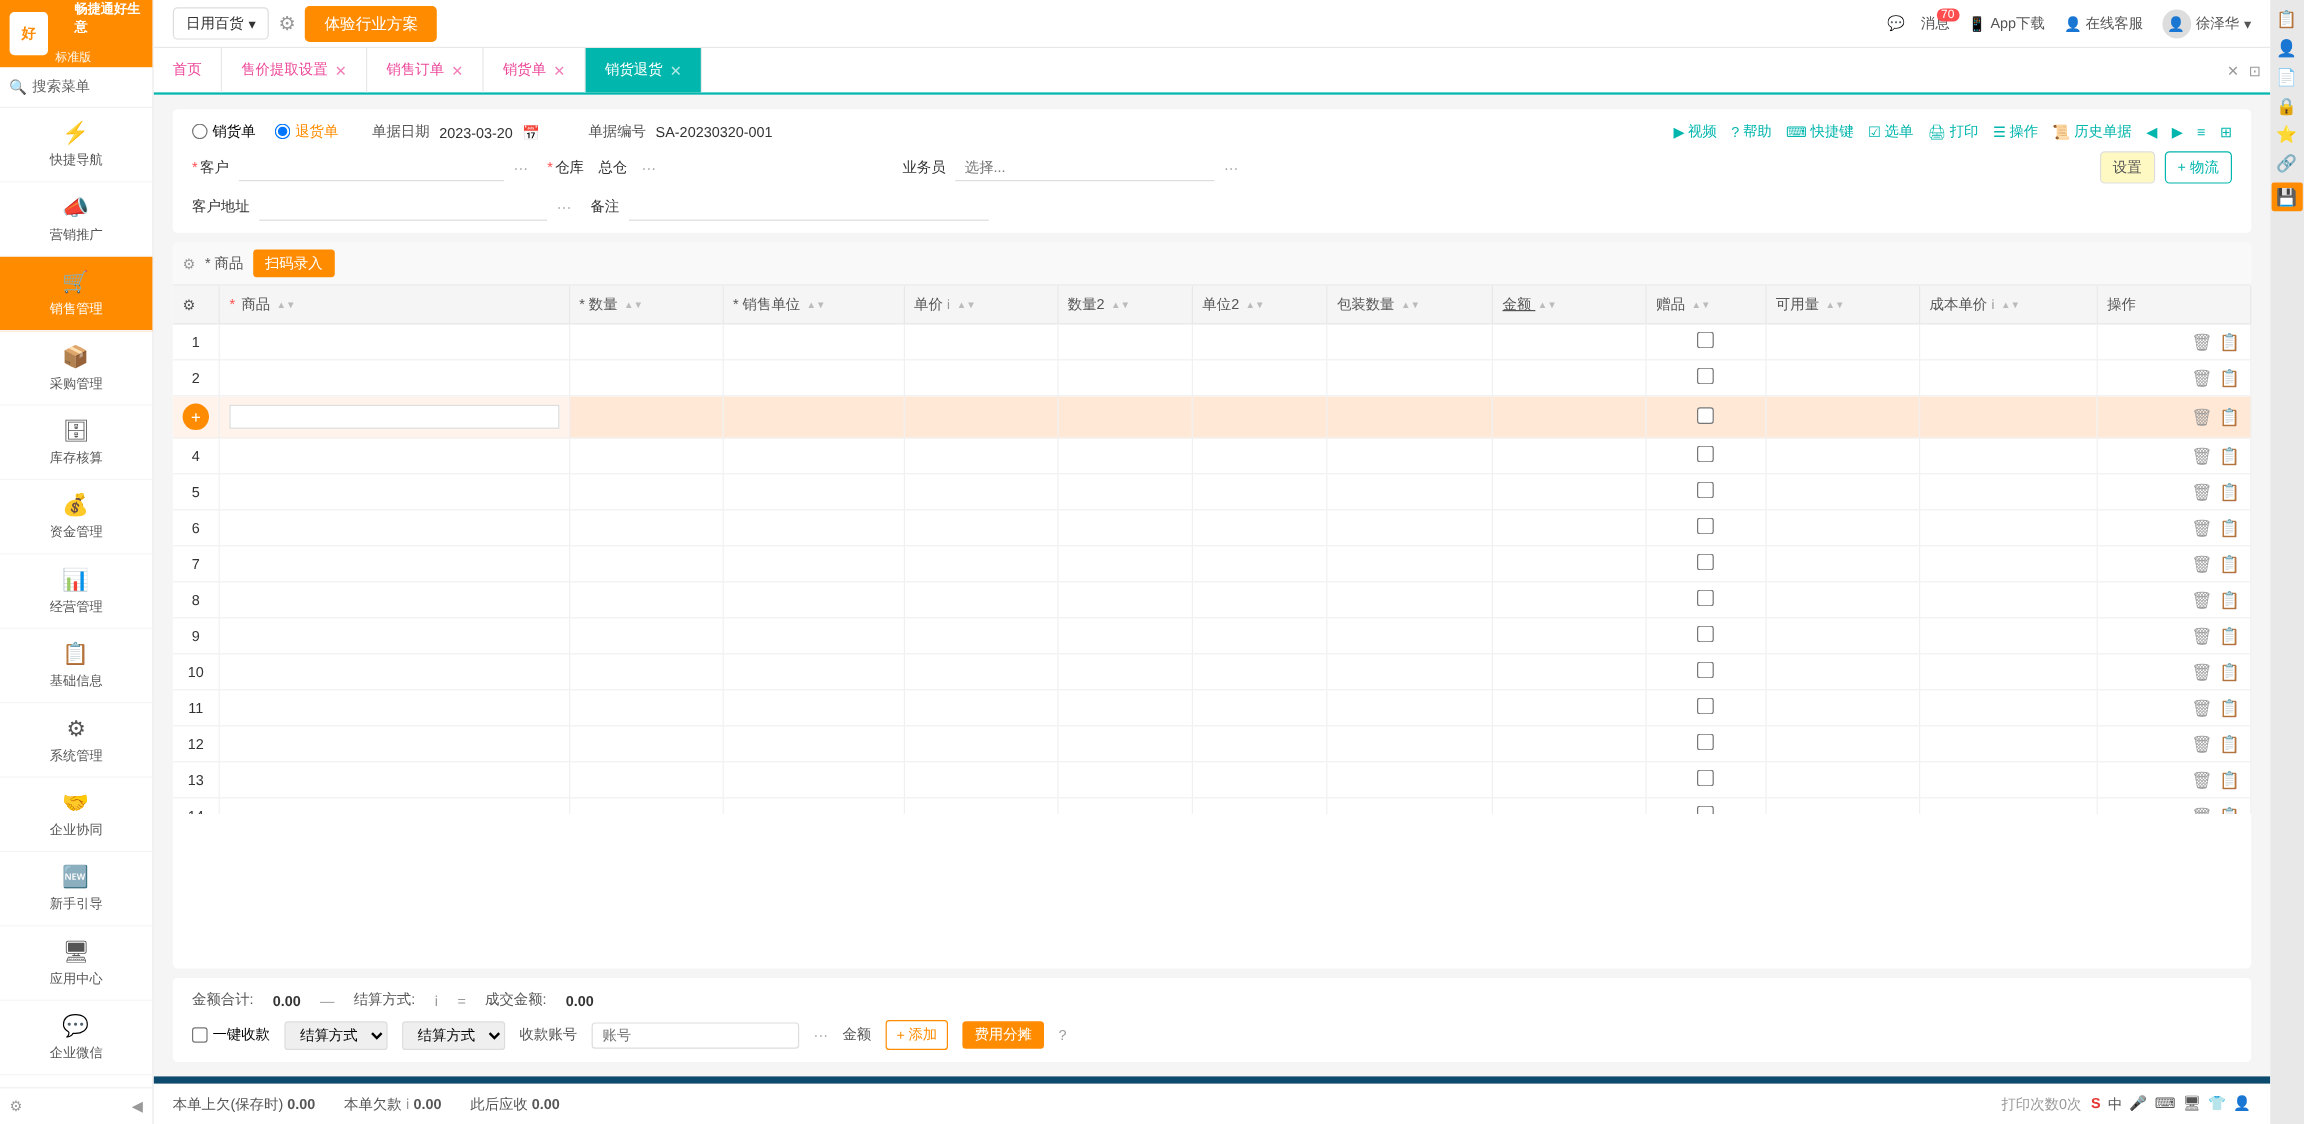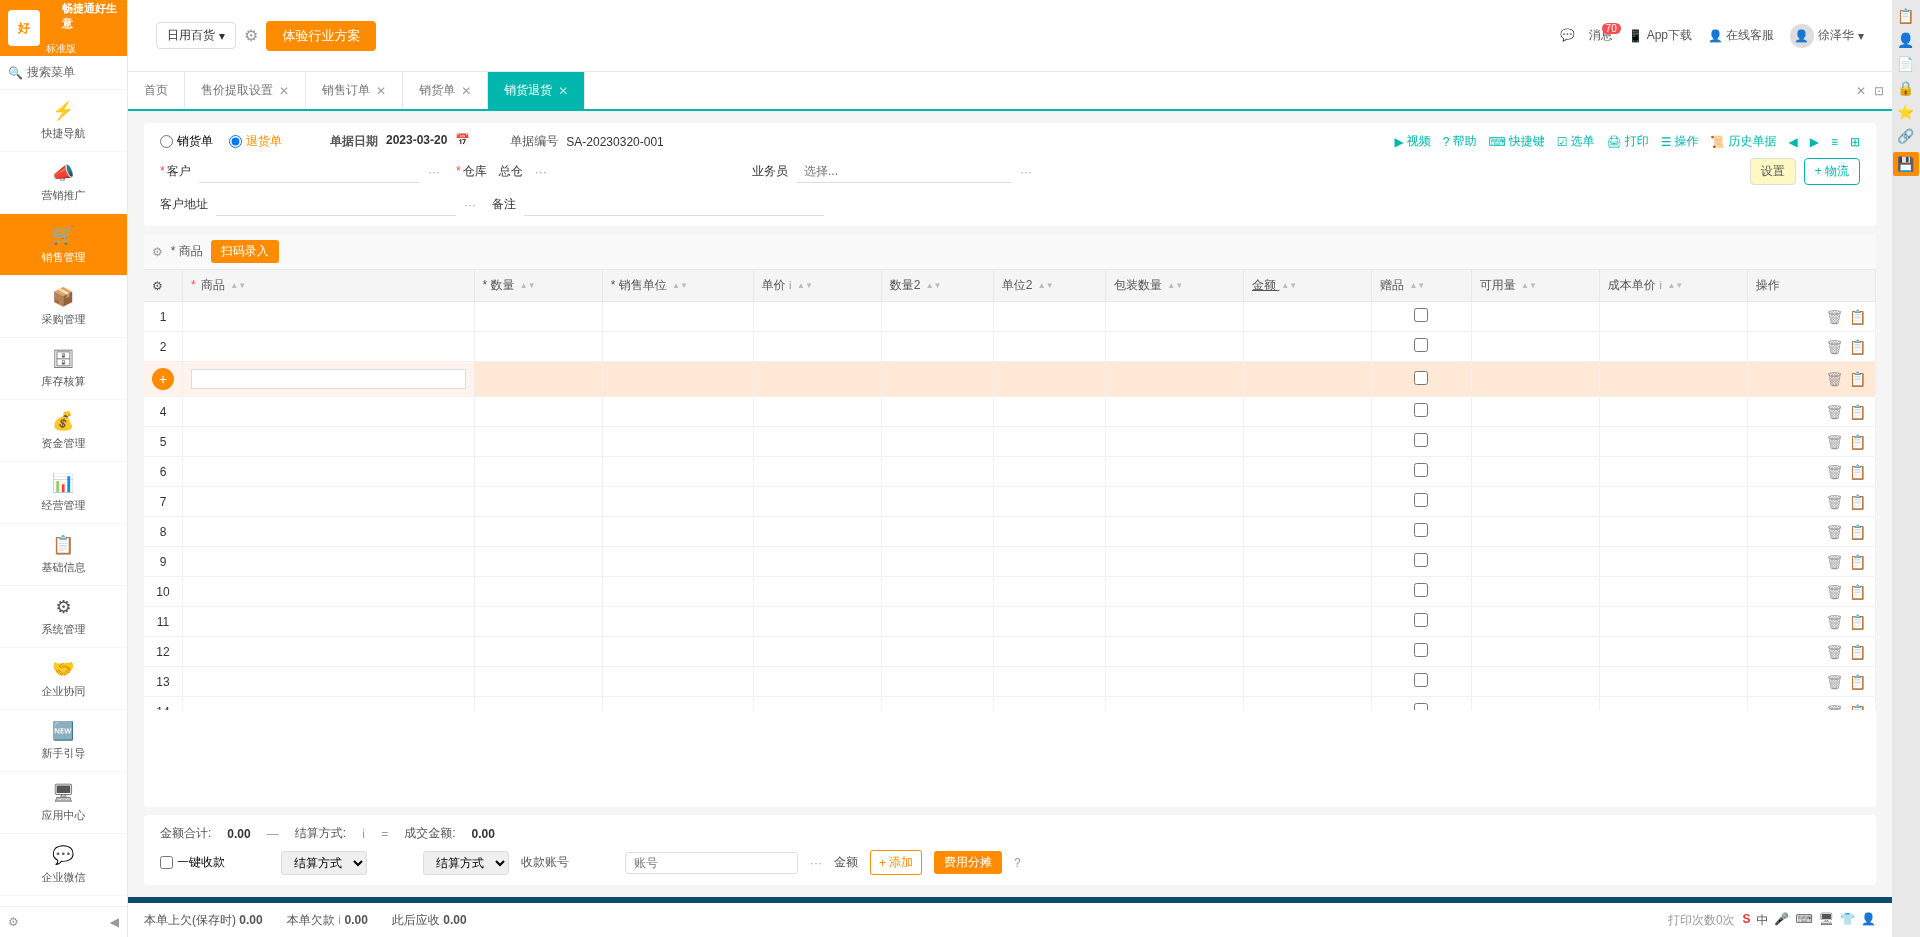--- a/index.html
+++ b/index.html
@@ -18,49 +18,49 @@
     .sidebar-item { display: flex; flex-direction: column; align-items: center; padding: 10px 4px; cursor: pointer; color: #555; gap: 4px; border-bottom: 1px solid #f5f5f5; }
     .sidebar-item.active { background: #ff8c00; color: #fff; }
     .sidebar-item-icon { font-size: 18px; }
     .sidebar-item-label { font-size: 11px; text-align: center; }
     .sidebar-bottom { display: flex; padding: 8px; justify-content: space-between; border-top: 1px solid #f0f0f0; }
 
     
     .main { flex: 1; display: flex; flex-direction: column; overflow: hidden; }
 
     
-    .topbar { height: 72px; background: #fff; display: flex; align-items: center; padding: 0 28px; border-bottom: 1px solid #e8e8e8; justify-content: space-between; flex-shrink: 0; }
+    .topbar { height: 40px; background: #fff; display: flex; align-items: center; padding: 0 16px; border-bottom: 1px solid #e8e8e8; justify-content: space-between; flex-shrink: 0; }
     .topbar-left { display: flex; align-items: center; gap: 8px; }
     .topbar-select { display: flex; align-items: center; gap: 4px; padding: 4px 10px; border: 1px solid #ddd; border-radius: 4px; cursor: pointer; color: #333; }
     .topbar-settings { color: #999; cursor: pointer; font-size: 16px; }
     .topbar-btn { background: #ff8c00; color: #fff; border: none; padding: 6px 16px; border-radius: 4px; cursor: pointer; font-size: 13px; }
     .topbar-right { display: flex; align-items: center; gap: 16px; color: #555; }
     .topbar-user { display: flex; align-items: center; gap: 4px; }
     .notification-badge { position: relative; cursor: pointer; }
     .badge { position: absolute; top: -4px; right: -8px; background: #ff4d4f; color: #fff; border-radius: 8px; padding: 0 4px; font-size: 10px; }
 
     
     .tabs { display: flex; background: #fff; border-bottom: 2px solid #00b6ad; flex-shrink: 0; }
-    .tab { padding: 10px 16px; cursor: pointer; color: #737373; display: flex; align-items: center; gap: 6px; border-right: 1px solid #e8e8e8; white-space: nowrap; }
+    .tab { padding: 10px 16px; cursor: pointer; color: #ec4899; display: flex; align-items: center; gap: 6px; border-right: 1px solid #e8e8e8; white-space: nowrap; }
     .tab.active { background: #00b6ad; color: #fff; }
     .tab-close { font-size: 12px; opacity: 0.7; }
     .tabs-end { margin-left: auto; display: flex; align-items: center; padding: 0 8px; gap: 8px; color: #999; cursor: pointer; }
 
     
     .page-content { flex: 1; overflow-y: auto; padding: 12px 16px; background: #f5f5f5; display: flex; flex-direction: column; gap: 8px; }
 
     
     .form-header { background: #fff; padding: 10px 16px; border-radius: 4px; display: flex; flex-direction: column; gap: 8px; }
     .form-header-top { display: flex; align-items: center; justify-content: space-between; }
     .form-header-actions { display: flex; align-items: center; gap: 12px; color: #00b6ad; font-size: 12px; }
     .form-header-actions span { cursor: pointer; display: flex; align-items: center; gap: 3px; }
     .form-type-selector { display: flex; align-items: center; gap: 16px; }
     .radio-label { display: flex; align-items: center; gap: 4px; cursor: pointer; }
     .radio-active { color: #ff8c00; }
-    .date-field { display: flex; align-items: flex-start; gap: 8px; margin-left: 28px; font-weight: bold; }
+    .date-field { display: flex; align-items: flex-end; gap: 8px; margin-left: 8px; }
     .doc-number { display: flex; align-items: center; gap: 8px; margin-left: 20px; }
     .form-row { display: flex; align-items: center; gap: 16px; flex-wrap: wrap; }
     .form-field { display: flex; align-items: center; gap: 8px; min-width: 280px; }
     .form-field label { color: #333; white-space: nowrap; }
     .form-field label.required::before { content: '*'; color: #ff4d4f; margin-right: 2px; }
     .field-input { flex: 1; border: none; border-bottom: 1px solid #ddd; padding: 4px 8px; outline: none; color: #333; background: transparent; min-width: 160px; }
     .field-dots { color: #999; cursor: pointer; }
     .right-btns { margin-left: auto; display: flex; gap: 8px; }
     .btn-setting { border: 1px solid #ddd; padding: 4px 10px; border-radius: 4px; cursor: pointer; color: #555; background: #fef9c3; }
     .btn-logistics { border: 1px solid #00b6ad; padding: 4px 10px; border-radius: 4px; cursor: pointer; color: #00b6ad; background: #fff; }
@@ -90,21 +90,21 @@
     .bottom-area { background: #fff; padding: 10px 16px; border-radius: 4px; }
     .bottom-calc { display: flex; align-items: center; gap: 16px; flex-wrap: wrap; }
     .calc-label { color: #555; }
     .calc-value { color: #333; font-weight: bold; }
     .calc-minus { color: #999; }
     .calc-equals { color: #999; }
 
     
     .payment-row { display: flex; align-items: center; gap: 12px; margin-top: 8px; flex-wrap: wrap; }
     .payment-checkbox { display: flex; align-items: center; gap: 4px; }
-    .payment-select { border: 1px solid #ddd; padding: 3px 8px; border-radius: 3px; margin-left: 44px; }
+    .payment-select { border: 1px solid #ddd; padding: 3px 8px; border-radius: 3px; }
     .add-btn { display: flex; align-items: center; gap: 3px; color: #ff8c00; cursor: pointer; border: 1px solid #ff8c00; padding: 3px 8px; border-radius: 3px; }
     .fee-split-btn { background: #ff8c00; color: #fff; border: none; padding: 3px 10px; border-radius: 3px; cursor: pointer; }
 
     
     .footer { background: #fff; padding: 8px 16px; display: flex; align-items: center; justify-content: space-between; border-top: 6px solid #0c4a6e; flex-shrink: 0; }
     .footer-left { display: flex; gap: 24px; align-items: center; color: #555; font-size: 12px; }
     .footer-center { display: flex; align-items: center; gap: 8px; color: #999; font-size: 12px; }
     .footer-right { display: flex; gap: 12px; align-items: center; }
     .footer-summary { display: flex; flex-direction: column; gap: 2px; text-align: right; font-size: 12px; color: #555; margin-right: 8px; }
     .btn-draft { background: #fff; border: 1px solid #ff8c00; color: #ff8c00; padding: 8px 20px; border-radius: 4px; cursor: pointer; font-size: 13px; }

